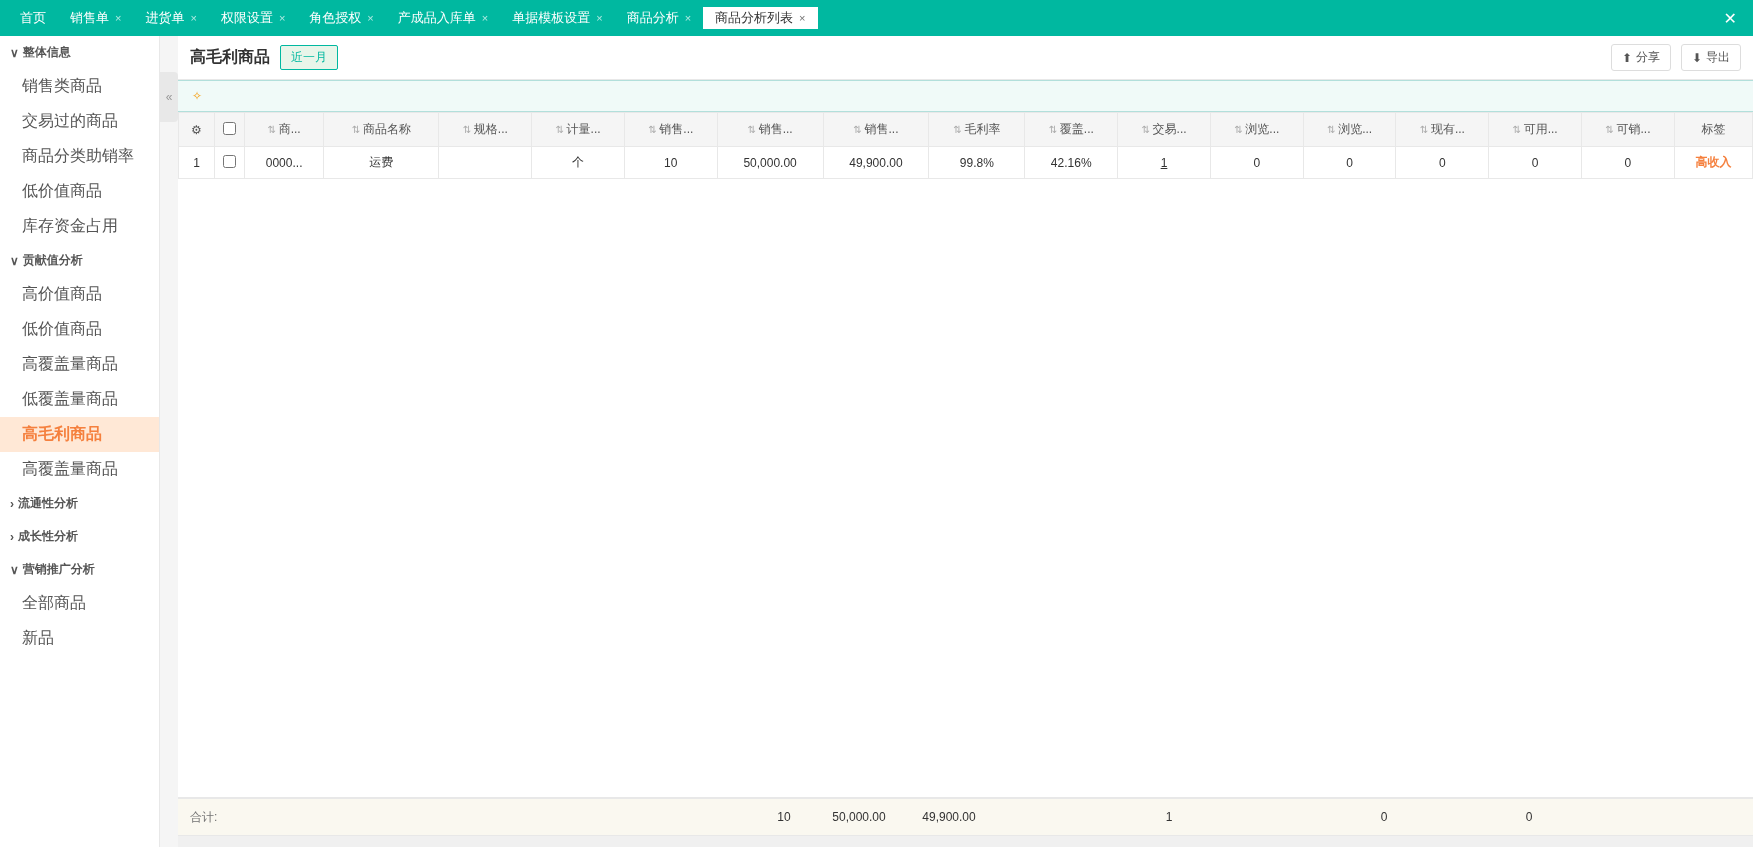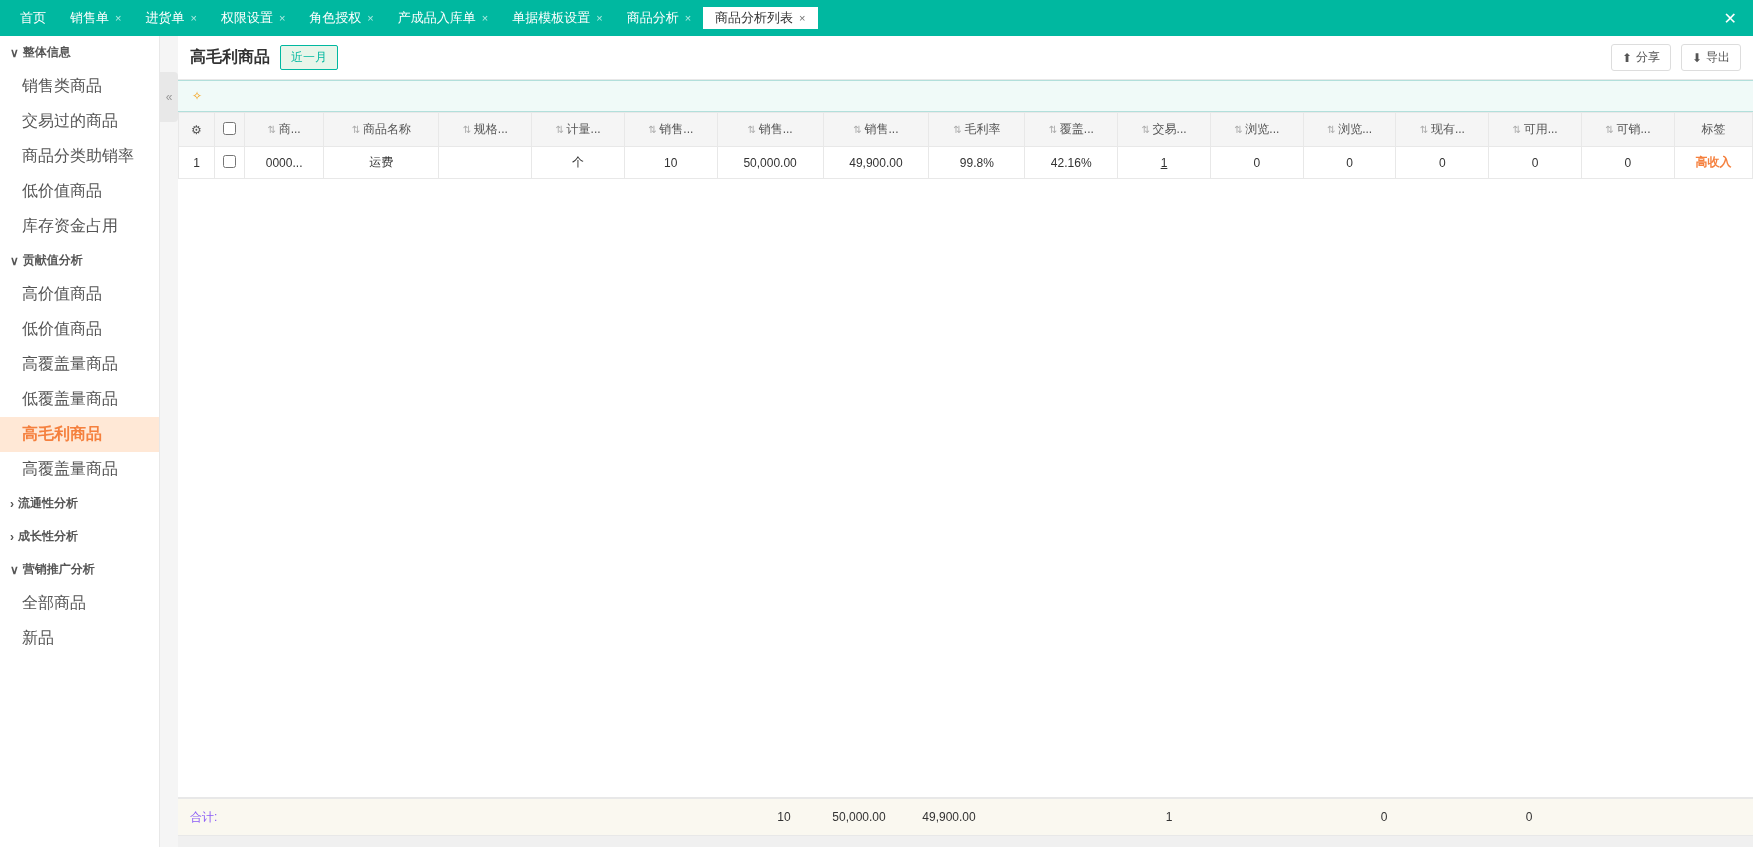--- a/index.html
+++ b/index.html
@@ -214,21 +214,21 @@
       border-top: 2px solid #e8e8e8;
       background: #faf8f0;
       display: flex;
       align-items: center;
       padding: 8px 0;
       font-size: 12px;
       min-height: 38px;
     }
     .footer-label {
       padding: 0 12px;
-      color: #8b5cf6;
+      color: #737373;
       min-width: 180px;
     }
     .footer-cells {
       display: flex;
       flex: 1;
     }
     .footer-cell {
       text-align: center;
       padding: 0 6px;
       color: #333;

